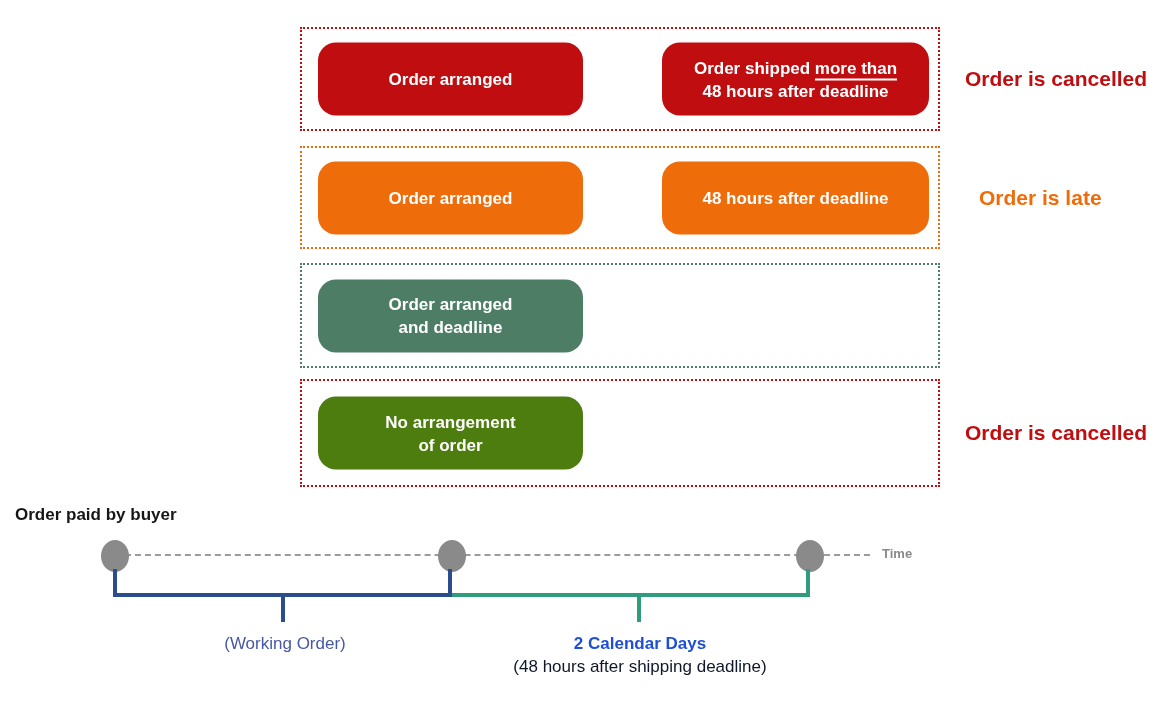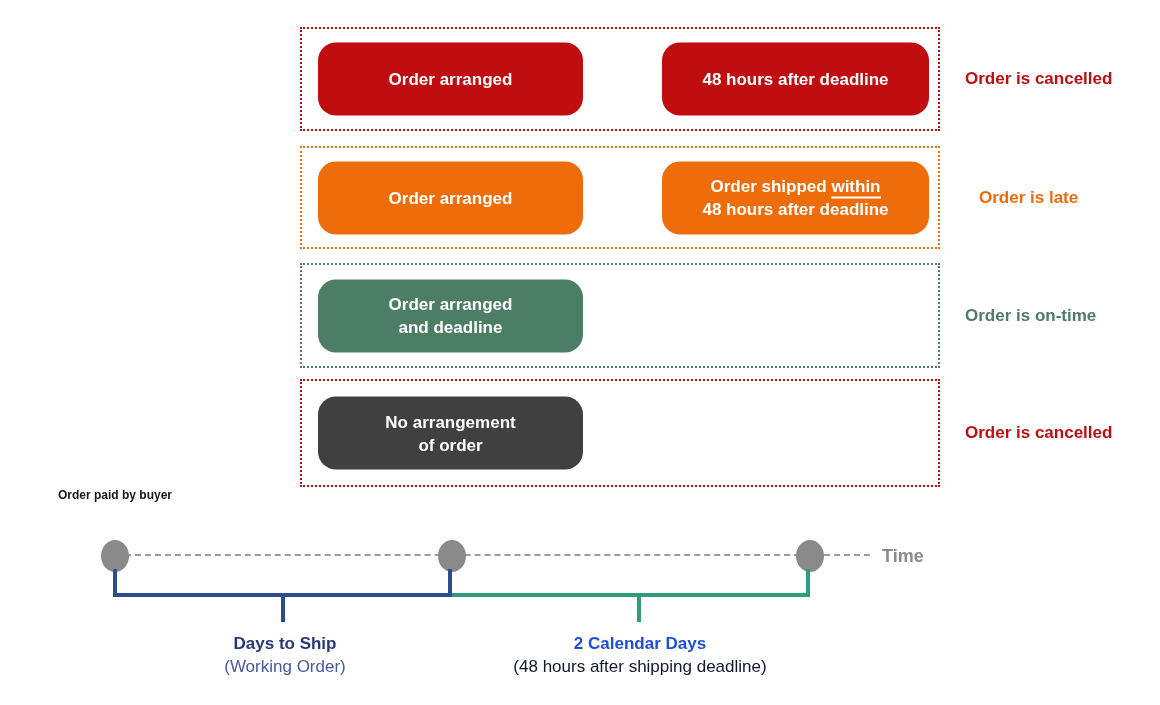--- a/index.html
+++ b/index.html
@@ -38,31 +38,31 @@
   .cap-left  { left: 16px;  width: 265px; }
   .cap-right { left: 360px; width: 267px; }
   .u { border-bottom: 2px solid #ffffff; padding-bottom: 1px; }
   .outcome {
     position: absolute;
     left: 965px;
     width: 190px;
     display: flex;
     align-items: center;
     font-weight: bold;
-    font-size: 17px;
+    font-size: 21px;
     white-space: nowrap;
   }
   
   .milestone-label {
     position: absolute;
-    top: 488px;
+    top: 505px;
     width: 200px;
-    text-align: center;
+    text-align: left;
     font-weight: bold;
-    font-size: 12px;
+    font-size: 17px;
     color: #161616;
     white-space: nowrap;
   }
   .axis-dash {
     position: absolute;
     top: 554px;
     left: 115px;
     width: 755px;
     border-top: 2px dashed #9b9b9b;
   }
@@ -72,21 +72,21 @@
     height: 32px;
     border-radius: 50%;
     background: #8a8a8a;
     top: 540px;
   }
   .time-label {
     position: absolute;
     left: 882px;
     top: 546px;
     font-weight: bold;
-    font-size: 18px;
+    font-size: 13px;
     color: #8a8a8a;
   }
   .seg { position: absolute; }
   .span-label {
     position: absolute;
     top: 632px;
     text-align: center;
     font-size: 17px;
     line-height: 23px;
   }
@@ -95,46 +95,45 @@
 </head>
 <body>
 
 <div class="canvas">
 
   <div class="row" style="top: 27px; height: 104px; border-color: rgb(191, 13, 16);">
     <div class="capsule cap-left" style="background-color: rgb(191, 13, 16);">
       <div>Order arranged</div>
     </div>
     <div class="capsule cap-right" style="background-color: rgb(191, 13, 16);">
+      <div><span>Order shipped </span><span class="u">more than</span></div>
       <div>48 hours after deadline</div>
     </div>
   </div>
   <div class="outcome" style="top: 27px; height: 104px; color: rgb(191, 13, 16);">Order is cancelled</div>
 
   <div class="row" style="top: 146px; height: 103px; border-color: rgb(239, 108, 10);">
     <div class="capsule cap-left" style="background-color: rgb(239, 108, 10);">
       <div>Order arranged</div>
     </div>
     <div class="capsule cap-right" style="background-color: rgb(239, 108, 10);">
-      <div><span>Order shipped </span><span class="u">within</span></div>
       <div>48 hours after deadline</div>
     </div>
   </div>
   <div class="outcome" style="top: 146px; height: 103px; color: rgb(239, 108, 10); margin-left: 14px;">Order is late</div>
 
   <div class="row" style="top: 263px; height: 105px; border-color: rgb(78, 125, 102);">
     <div class="capsule cap-left" style="background-color: rgb(78, 125, 102);">
       <div>Order arranged</div>
       <div>and deadline</div>
     </div>
   </div>
-  <div class="outcome" style="top: 263px; height: 105px; color: rgb(78, 125, 102);">Order is on-time</div>
 
   <div class="row" style="top: 379px; height: 108px; border-color: rgb(191, 13, 16);">
-    <div class="capsule cap-left" style="background-color: #404040;">
+    <div class="capsule cap-left" style="background-color: #4d7c0f;">
       <div>No arrangement</div>
       <div>of order</div>
     </div>
   </div>
   <div class="outcome" style="top: 379px; height: 108px; color: rgb(191, 13, 16);">Order is cancelled</div>
 
   <div class="milestone-label" style="left:15px">Order paid by buyer</div>
 
   <div class="axis-dash"></div>
 
@@ -147,21 +146,20 @@
   <div class="seg" style="left: 113px; top: 569px; width: 4px; height: 26px; background-color: rgb(43, 77, 140);"></div>
   <div class="seg" style="left: 113px; top: 593px; width: 340px; height: 4px; background-color: rgb(43, 77, 140);"></div>
   <div class="seg" style="left: 448px; top: 569px; width: 4px; height: 26px; background-color: rgb(43, 77, 140);"></div>
   <div class="seg" style="left: 281px; top: 595px; width: 4px; height: 27px; background-color: rgb(43, 77, 140);"></div>
 
   <div class="seg" style="left: 452px; top: 593px; width: 358px; height: 4px; background-color: rgb(47, 156, 125);"></div>
   <div class="seg" style="left: 806px; top: 569px; width: 4px; height: 26px; background-color: rgb(47, 156, 125);"></div>
   <div class="seg" style="left: 637px; top: 595px; width: 4px; height: 27px; background-color: rgb(47, 156, 125);"></div>
 
   <div class="span-label" style="left:180px;width:210px">
-    <div class="l1" style="color: rgb(36, 57, 122);">Days to Ship</div>
     <div class="l2" style="color: rgb(71, 88, 164);">(Working Order)</div>
   </div>
   <div class="span-label" style="left:470px;width:340px">
     <div class="l1" style="color: #1d4ed8;">2 Calendar Days</div>
     <div class="l2" style="color: #0f172a;">(48 hours after shipping deadline)</div>
   </div>
 
 </div>
 
 </body></html>

